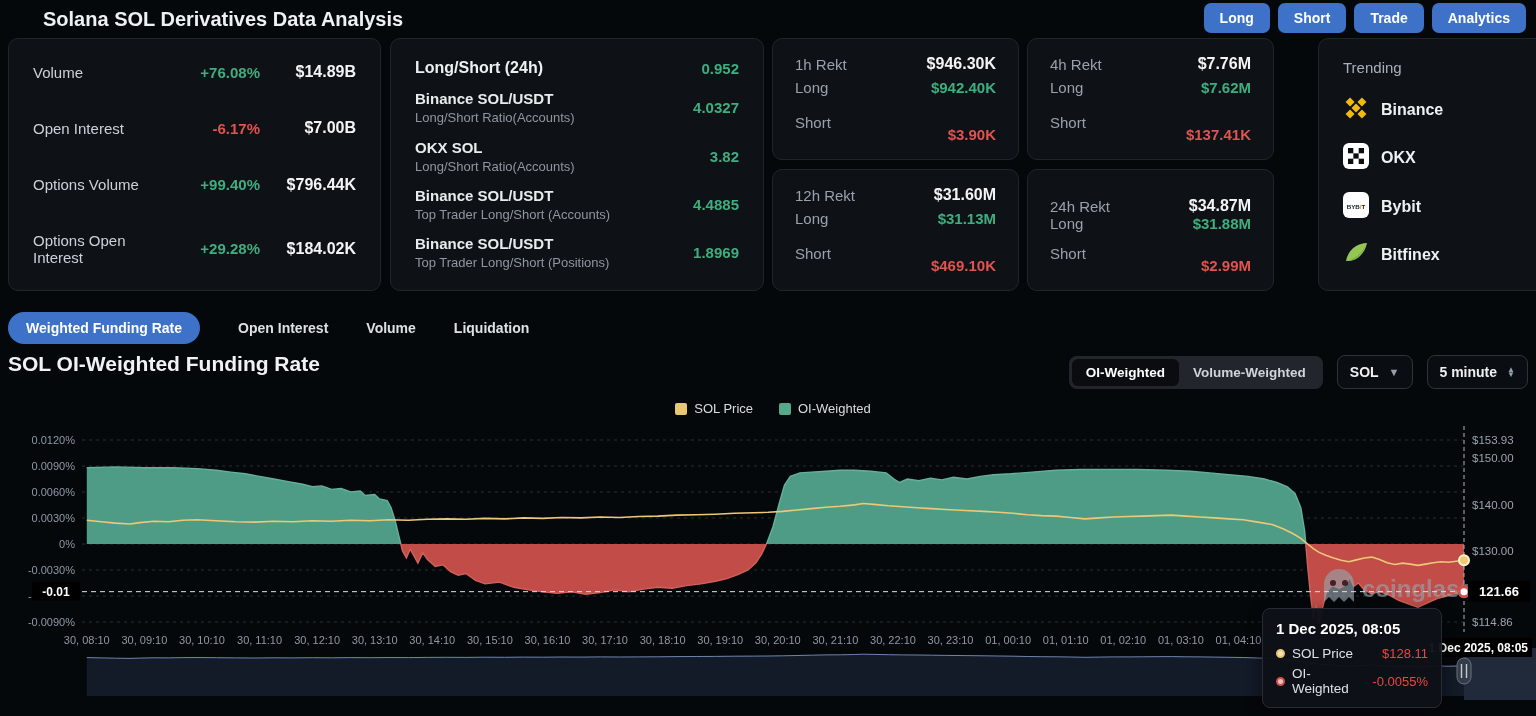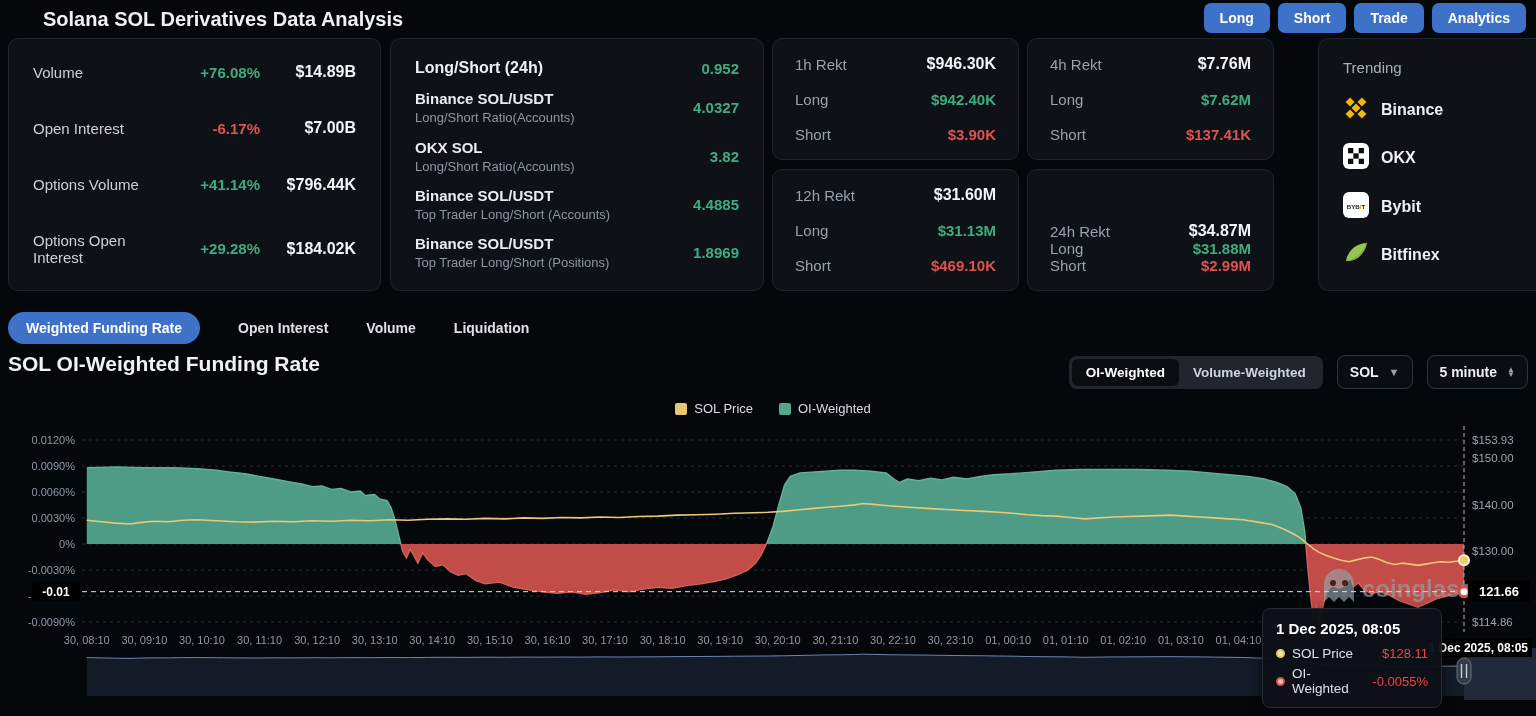--- a/index.html
+++ b/index.html
@@ -27,21 +27,21 @@
   .ls-row { display:flex; align-items:center; justify-content:space-between; }
   .ls-l1 { font-size:15px; font-weight:700; color:#e9ecef; }
   .ls-l2 { font-size:13px; color:#8f969f; margin-top:3px; }
   .ls-val { font-size:15px; font-weight:600; color:#3fae7f; }
 
   .card-rekt { width:247px; height:122px; padding:16px 22px; display:flex; flex-direction:column; justify-content:space-between; }
   .rk-row { display:flex; align-items:center; justify-content:space-between;gap:36px; }
   .rk-label { font-size:15px; color:#9aa1aa; }
   .rk-total { font-size:16px; font-weight:700; color:#f2f4f6; }
   .rk-long { font-size:15px; font-weight:600; color:#3fae7f; }
-  .rk-short { font-size:15px; font-weight:600; color:#e0534e; }
+  .rk-short { font-size:15px; font-weight:600; color:#e0534e;margin-top:25px; }
 
   .card-trend { left:1285px; top:38px; width:243px; height:253px; padding:20px 24px; display:flex; flex-direction:column; justify-content:space-between;margin-left:33px; }
   .tr-title { font-size:15px; color:#aab0b8; }
   .tr-item { display:flex; align-items:center; gap:12px; cursor:pointer; }
   .tr-name { font-size:16px; font-weight:700; color:#eef1f4; }
 
   
   .tabs { position:absolute; left:8px; top:311px; display:flex; align-items:center; gap:38px; height:34px; }
   .tab { font-size:14px; font-weight:600; color:#dde1e6; cursor:pointer; white-space:nowrap; }
   .tab.active { background:#3d72c8; color:#fff; border-radius:17px; padding:8px 18px; }
@@ -93,21 +93,21 @@
       <span class="v-pct up">+76.08%</span>
       <span class="v-val">$14.89B</span>
     </div>
     <div class="v-row">
       <span class="v-label">Open Interest</span>
       <span class="v-pct down">-6.17%</span>
       <span class="v-val">$7.00B</span>
     </div>
     <div class="v-row">
       <span class="v-label">Options Volume</span>
-      <span class="v-pct up">+41.14%</span>
+      <span class="v-pct up">+99.40%</span>
       <span class="v-val">$796.44K</span>
     </div>
     <div class="v-row">
       <span class="v-label">Options Open Interest</span>
       <span class="v-pct up">+29.28%</span>
       <span class="v-val">$184.02K</span>
     </div>
   </div>
 
   <div class="card card-ls">

